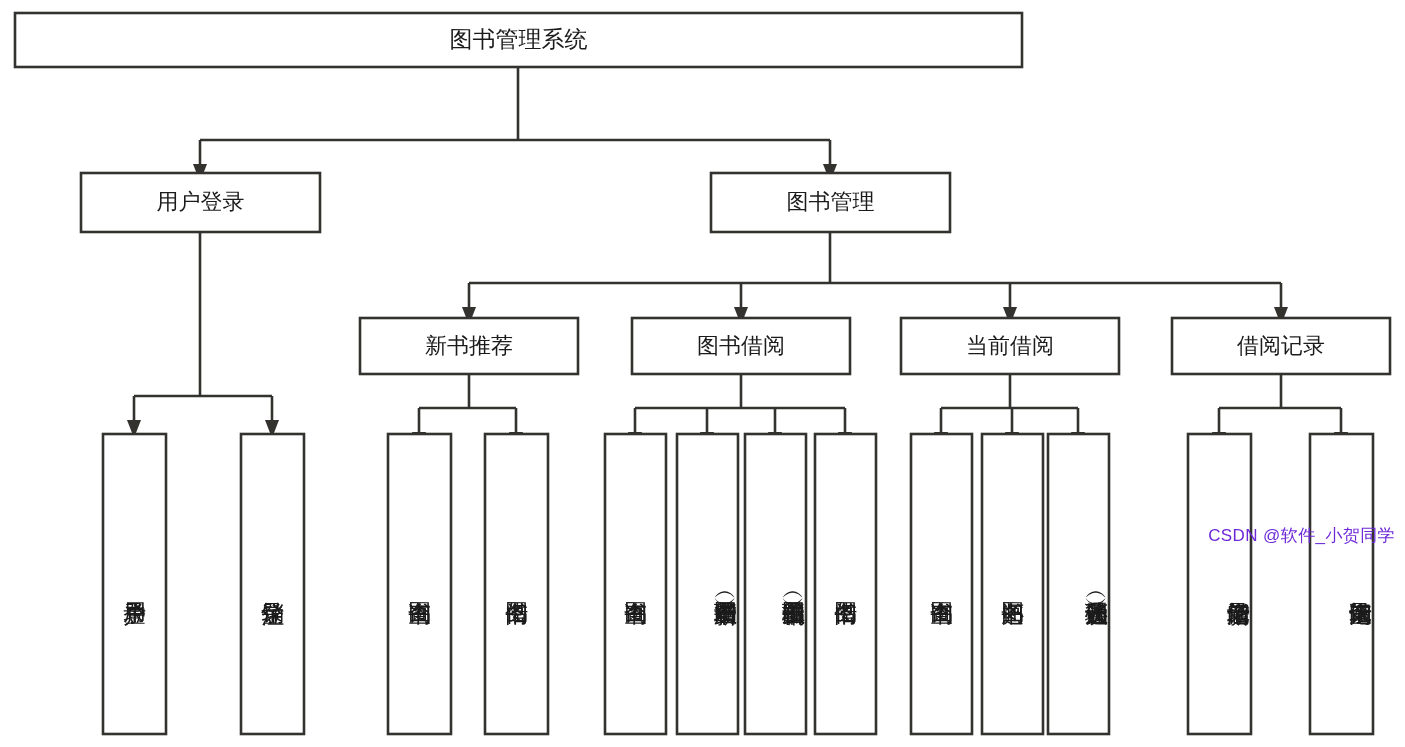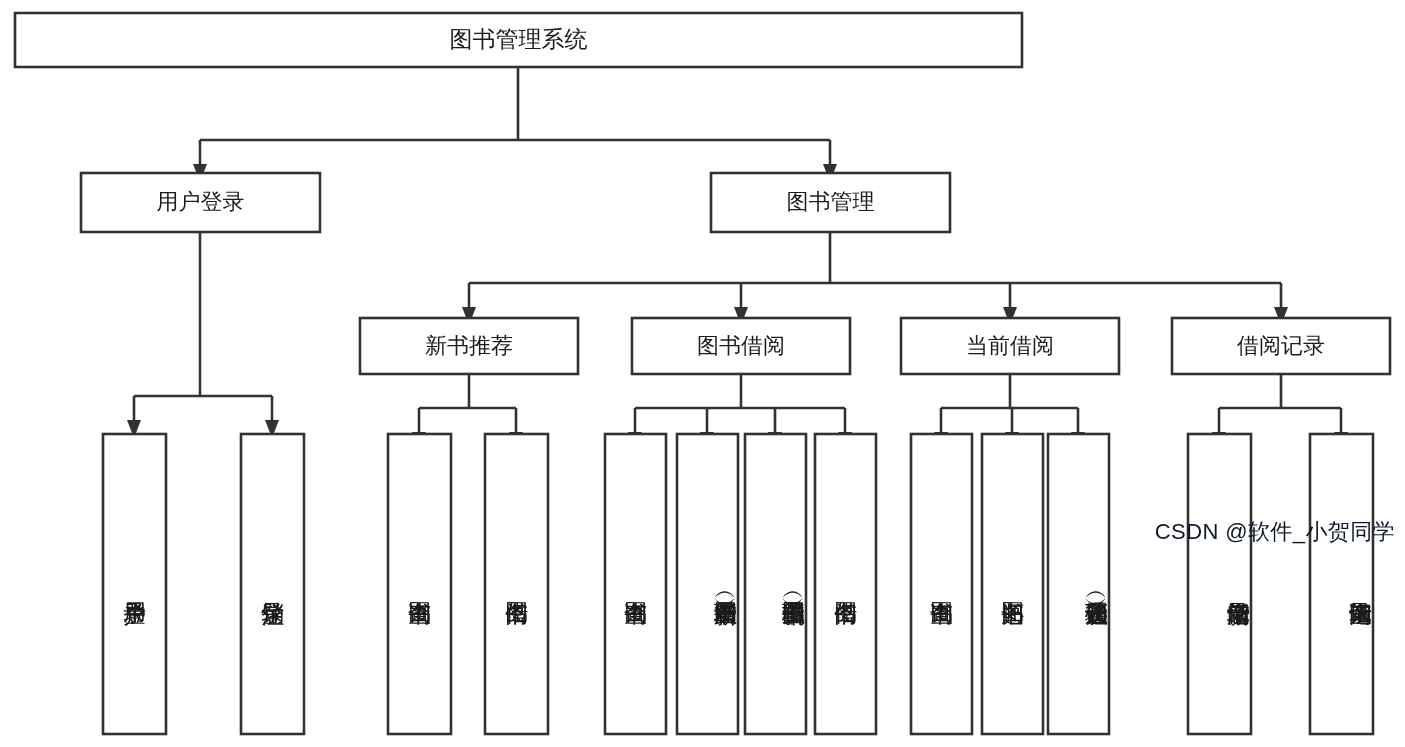--- a/index.html
+++ b/index.html
@@ -66,22 +66,22 @@
   }
   .arrow-head {
     fill: #33322f;
     stroke: none;
   }
   #watermark {
     position: absolute;
     right: 10px;
     bottom: 6px;
     font-family: "Liberation Sans", "DejaVu Sans", sans-serif;
-    font-size: 22px;
-    color: #0f172a;
+    font-size: 17px;
+    color: #6d28d9;
     letter-spacing: 0.4px;
     white-space: nowrap;
     user-select: none;
   }
 </style>
 </head>
 <body>
 
 <div id="diagram-root">
   <svg class="flow" viewBox="0 0 1405 747" xmlns="http://www.w3.org/2000/svg">

